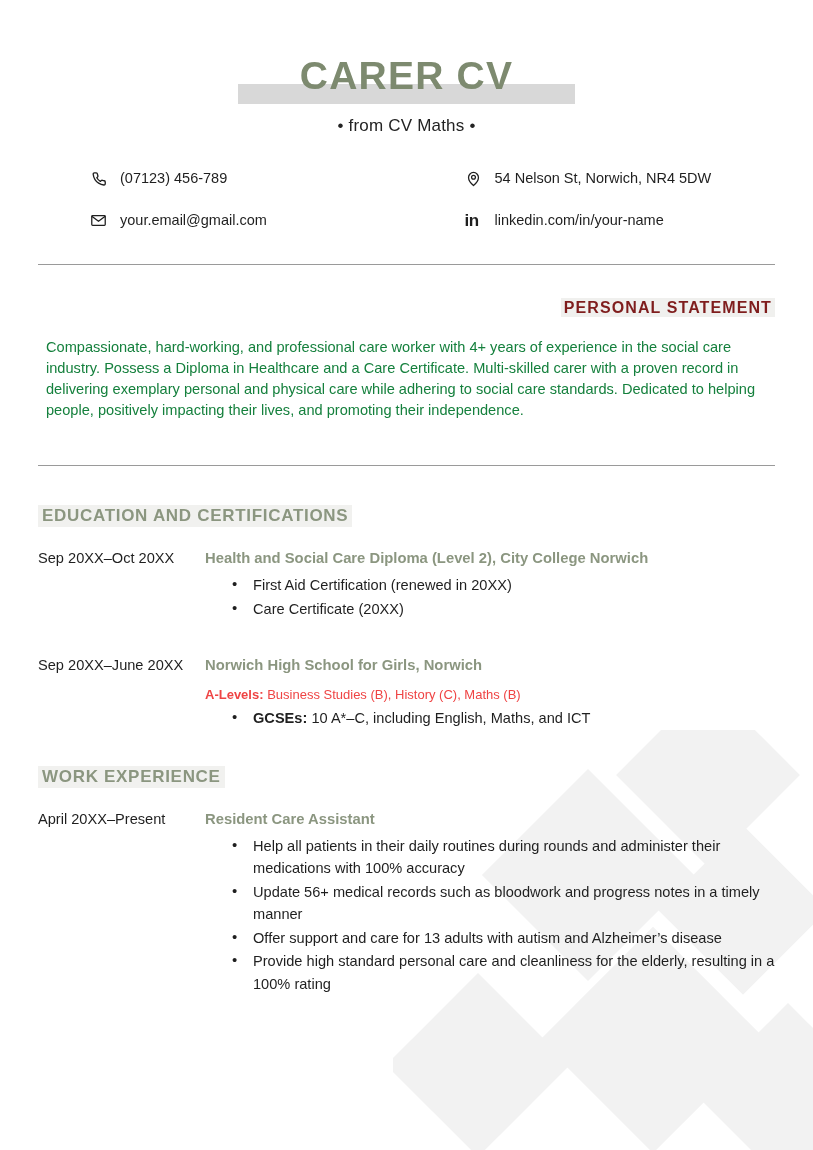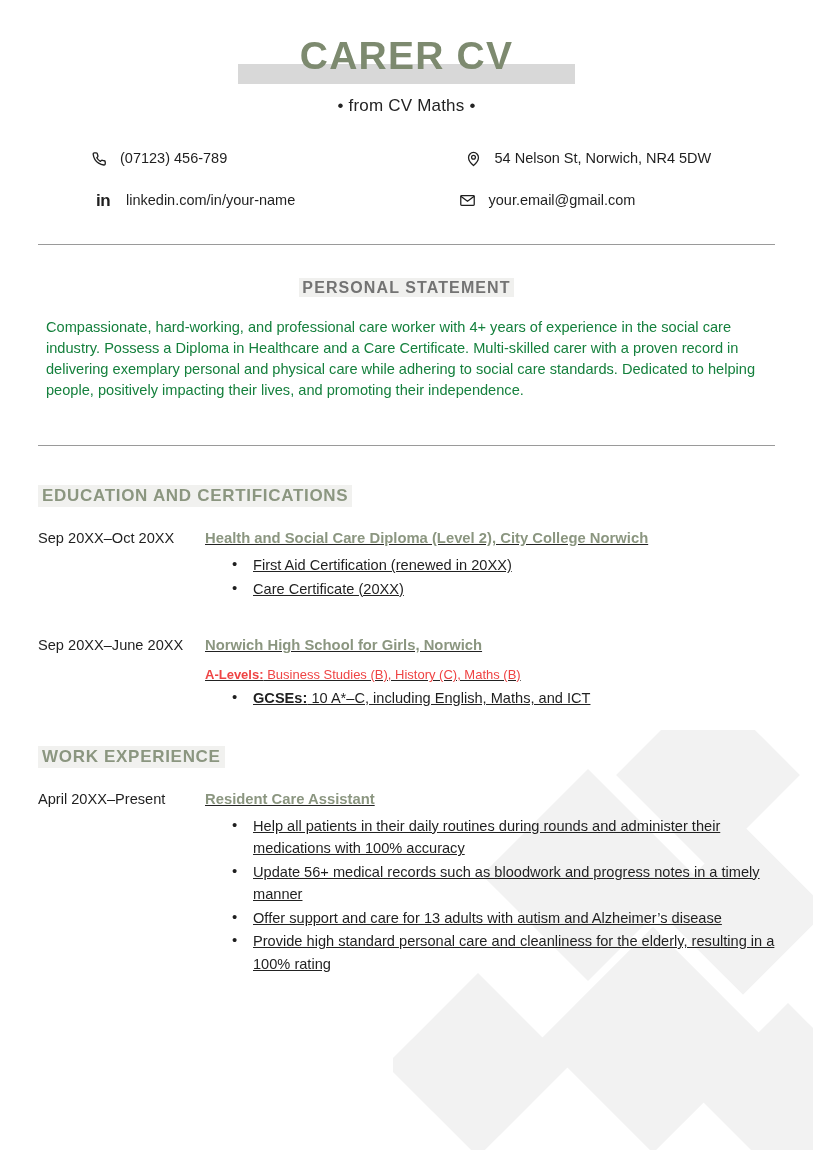--- a/index.html
+++ b/index.html
@@ -27,20 +27,21 @@
     pointer-events: none;
     z-index: 0;
   }
 
   #page {
     position: relative;
     z-index: 1;
     width: 813px;
     height: 842px;
     padding: 0 38px;
+    margin-top: 20px;
   }
 
   
   .header { text-align: center; }
 
   .title-wrap {
     position: relative;
     display: block;
     padding-top: 36px;
     height: 64px;
@@ -114,26 +115,26 @@
   .divider {
     height: 1px;
     background: #9a9a9a;
     margin: 0;
   }
   .divider.d1 { margin-top: 34px; }
   .divider.d2 { margin-top: 44px; }
 
   
   .ps-heading {
-    text-align: center;
+    text-align: right;
     margin-top: 34px;
     font-size: 16px;
     font-weight: bold;
     letter-spacing: 1.1px;
-    color: #737373;
+    color: #7f1d1d;
   }
   .ps-heading span {
     background: #f0f0ee;
     padding: 1px 3px;
   }
   .ps-body {
     margin-top: 20px;
     font-size: 14.6px;
     line-height: 21px;
     color: #15803d;
@@ -160,21 +161,21 @@
     margin-top: 22px;
   }
   .entry.tight { margin-top: 26px; }
 
   .entry-date {
     font-size: 14.6px;
     line-height: 20px;
     color: #1f1f1f;
     padding-right: 8px;
   }
-  .entry-main { padding-top: 0; text-decoration: underline; }
+  .entry-main { padding-top: 0; }
 
   .entry-title {
     font-size: 14.8px;
     font-weight: bold;
     color: #8b9680;
     line-height: 20px;
   }
   .entry-sub {
     font-size: 14.8px;
     color: #1f1f1f;
@@ -253,35 +254,35 @@
     <div class="contact-item col-b">
       <span class="ci-icon">
         <svg width="17" height="17" viewBox="0 0 24 24" fill="none" stroke="#1f1f1f" stroke-width="1.8" stroke-linecap="round" stroke-linejoin="round">
           <path d="M12 22s7-6.2 7-11.5A7 7 0 0 0 5 10.5C5 15.8 12 22 12 22z"></path>
           <circle cx="12" cy="10.3" r="2.7"></circle>
         </svg>
       </span>
       <span class="ci-text">54 Nelson St, Norwich, NR4 5DW</span>
     </div>
 
-    <div class="contact-item col-b">
-      <span class="ci-icon">
-        <span class="li-mark">in</span>
-      </span>
-      <span class="ci-text">linkedin.com/in/your-name</span>
-    </div>
-
     <div class="contact-item col-a">
       <span class="ci-icon">
         <svg width="17" height="17" viewBox="0 0 24 24" fill="none" stroke="#1f1f1f" stroke-width="1.8" stroke-linecap="round" stroke-linejoin="round">
           <rect x="2.5" y="5" width="19" height="14" rx="1.2"></rect>
           <path d="M3 6.2l9 7 9-7"></path>
         </svg>
       </span>
       <span class="ci-text">your.email@gmail.com</span>
+    </div>
+
+    <div class="contact-item col-b">
+      <span class="ci-icon">
+        <span class="li-mark">in</span>
+      </span>
+      <span class="ci-text">linkedin.com/in/your-name</span>
     </div>
 
   </div>
 
   <div class="divider d1"></div>
 
   <div class="ps-heading">
     <span>PERSONAL STATEMENT</span>
   </div>
   <p class="ps-body">Compassionate, hard-working, and professional care worker with 4+ years of experience in the social care industry. Possess a Diploma in Healthcare and a Care Certificate. Multi-skilled carer with a proven record in delivering exemplary personal and physical care while adhering to social care standards. Dedicated to helping people, positively impacting their lives, and promoting their independence.</p>

